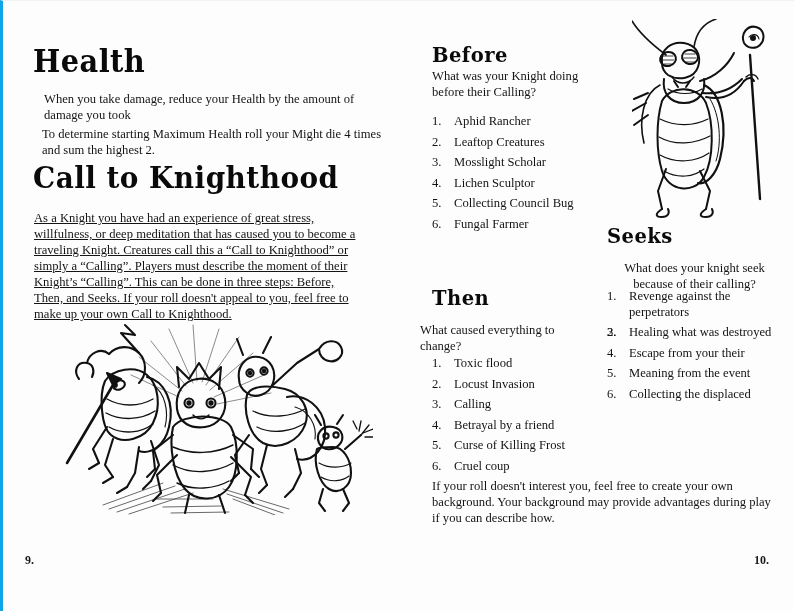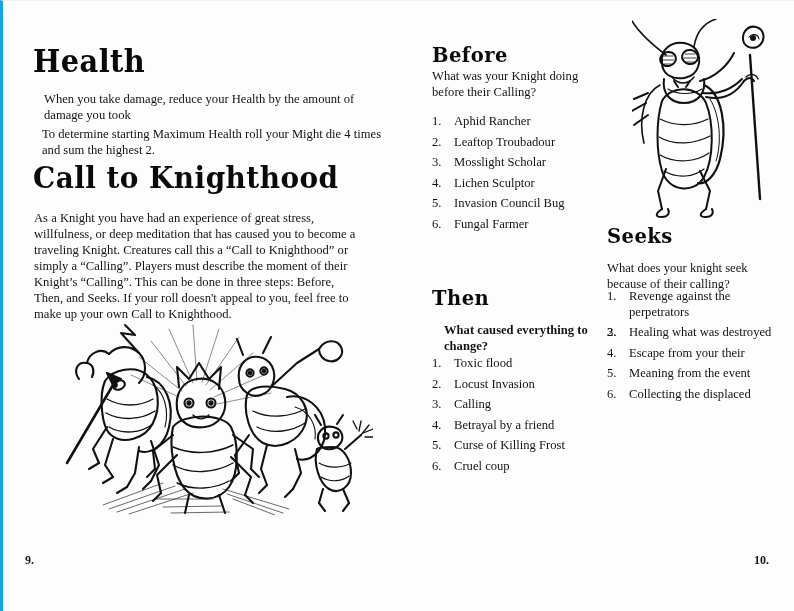--- a/index.html
+++ b/index.html
@@ -78,33 +78,33 @@
     font-size: 12px;
     font-weight: 700;
     color: #1a1a1a;
   }
 
   
   #health-heading      { position: absolute; left: 30px;  top: 45px;  }
   #health-p1           { position: absolute; left: 31px;  top: 91px;  width: 352px; margin-left: 10px; }
   #health-p2           { position: absolute; left: 31px;  top: 126px; width: 352px; margin-left: 8px; }
   #call-heading        { position: absolute; left: 30px;  top: 162px; }
-  #call-p              { position: absolute; left: 31px;  top: 210px; width: 330px; }
+  #call-p              { position: absolute; left: 31px;  top: 210px; width: 330px; text-decoration: underline; }
   #knights-illo        { position: absolute; left: 40px;  top: 322px; width: 330px; height: 192px; }
   #page-no-left        { left: 22px;  top: 552px; }
 
   
   #before-heading      { position: absolute; left: 32px;  top: 43px;  }
   #before-q            { position: absolute; left: 32px;  top: 68px;  width: 180px; }
   #before-list         { position: absolute; left: 32px;  top: 113px; width: 210px; }
   #then-heading        { position: absolute; left: 32px;  top: 286px; }
-  #then-q              { position: absolute; left: 44px;  top: 322px; width: 170px; font-weight: bold; }
+  #then-q              { position: absolute; left: 20px;  top: 322px; width: 170px; }
   #then-list           { position: absolute; left: 32px;  top: 355px; width: 190px; }
   #seeks-heading       { position: absolute; left: 207px; top: 224px; }
-  #seeks-q             { position: absolute; left: 207px; top: 260px; width: 175px; }
+  #seeks-q             { position: absolute; left: 207px; top: 260px; width: 175px; text-align: center; }
   #seeks-list          { position: absolute; left: 207px; top: 288px; width: 180px; }
   #closing-p           { position: absolute; left: 32px;  top: 478px; width: 340px; }
   #staff-bug-illo      { position: absolute; left: 232px; top: 18px;  width: 160px; height: 200px; }
   #page-no-right       { right: 28px; top: 552px; }
 
   svg { display: block; }
 </style>
 </head>
 <body>
 
@@ -264,33 +264,33 @@
 
     <p id="before-q" class="q">What was your Knight doing before their Calling?</p>
 
     <ol id="before-list" class="roll">
       <li>
         <span class="num">1.</span>
         <span>Aphid Rancher</span>
       </li>
       <li>
         <span class="num">2.</span>
-        <span>Leaftop Troubadour</span>
+        <span>Leaftop Creatures</span>
       </li>
       <li>
         <span class="num">3.</span>
         <span>Mosslight Scholar</span>
       </li>
       <li>
         <span class="num">4.</span>
         <span>Lichen Sculptor</span>
       </li>
       <li>
         <span class="num">5.</span>
-        <span>Invasion Council Bug</span>
+        <span>Collecting Council Bug</span>
       </li>
       <li>
         <span class="num">6.</span>
         <span>Fungal Farmer</span>
       </li>
     </ol>
 
     <div id="then-heading" class="gothic h-then">Then</div>
 
     <p id="then-q" class="q">What caused everything to change?</p>
@@ -345,20 +345,21 @@
       <li>
         <span class="num">5.</span>
         <span>Meaning from the event</span>
       </li>
       <li>
         <span class="num">6.</span>
         <span>Collecting the displaced</span>
       </li>
     </ol>
 
+    <p id="closing-p" class="body">If your roll doesn't interest you, feel free to create your own background. Your background may provide advantages during play if you can describe how.</p>
 
     <div id="staff-bug-illo">
       <svg viewBox="0 0 160 200" width="160" height="200" aria-hidden="true">
         <g fill="none" stroke="#111" stroke-width="2" stroke-linecap="round" stroke-linejoin="round">
 
           <path d="M34 36 C18 24 6 12 0 2" stroke-width="1.6"></path>
           <path d="M62 28 C64 14 72 4 84 0" stroke-width="1.6"></path>
 
           <path d="M30 44 C28 30 40 22 52 24 C64 26 70 36 66 48 C62 60 46 62 36 56 C32 53 30 49 30 44 Z"></path>
 

